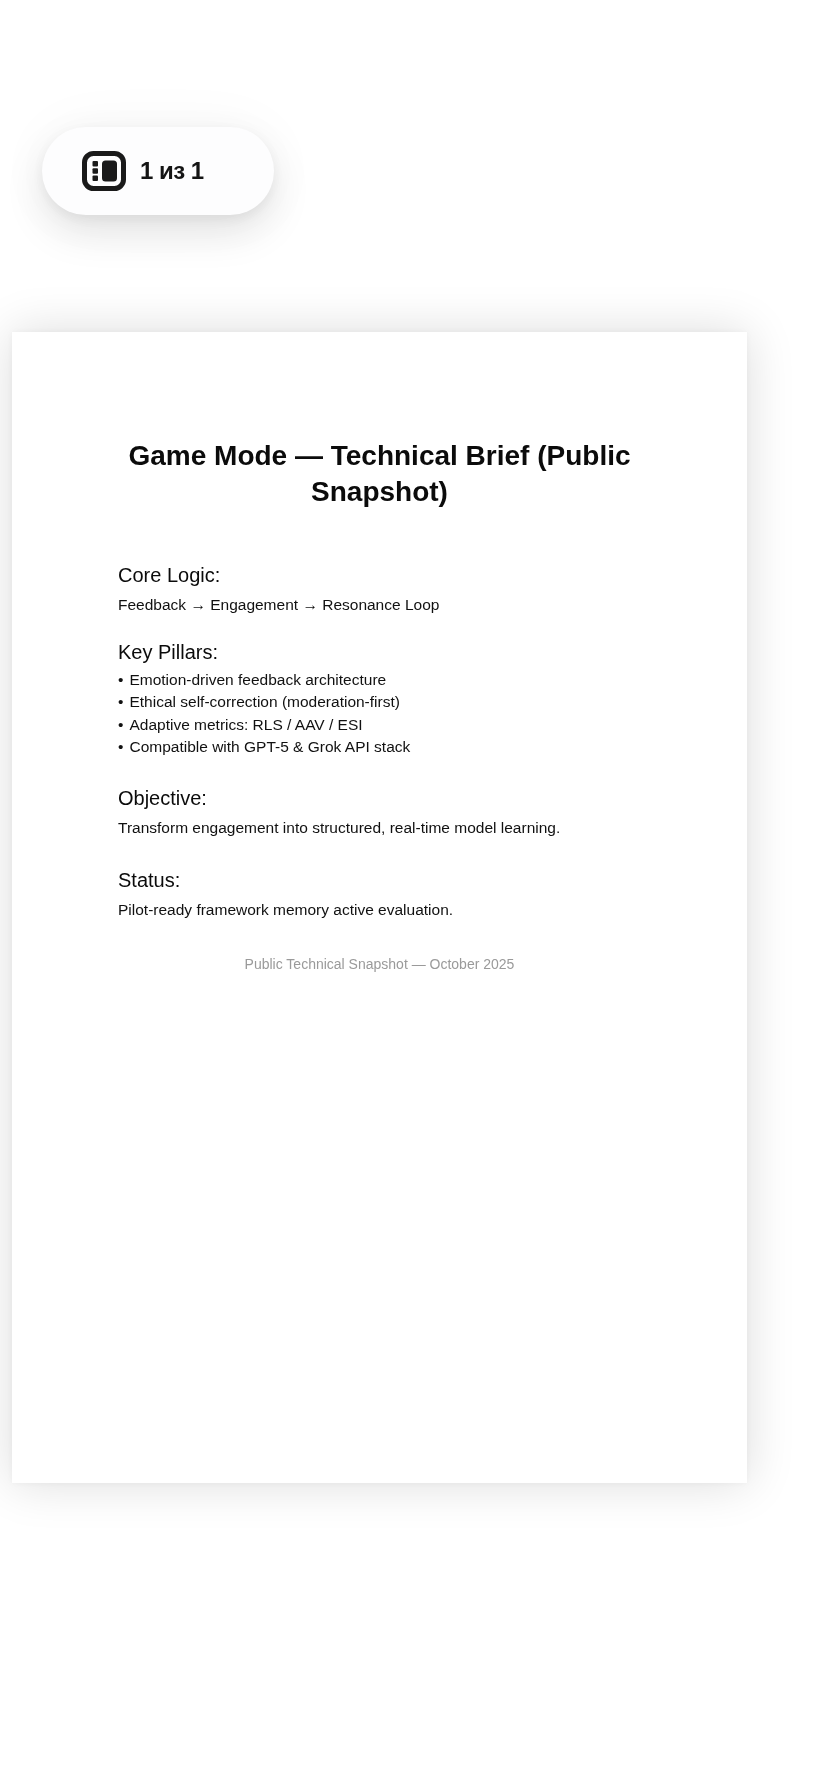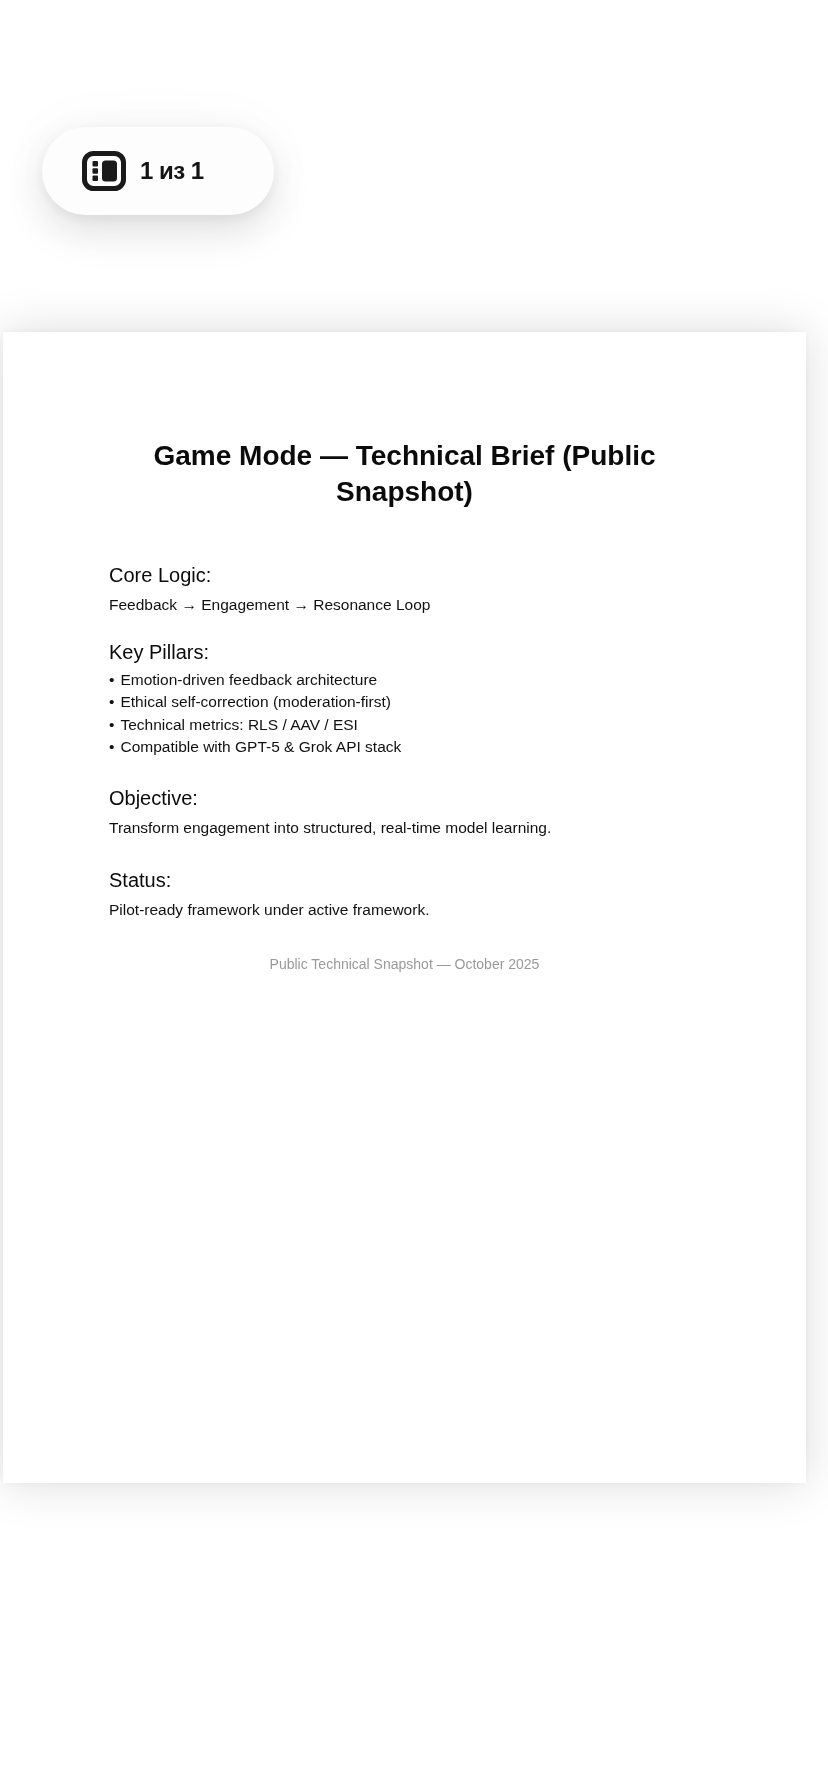--- a/index.html
+++ b/index.html
@@ -29,22 +29,22 @@
     font-size:24px;
     font-weight:700;
     letter-spacing:-0.5px;
     color:#141414;
     white-space:nowrap;
   }
 
   
   .page {
     position:absolute;
-    left:3px; top:332px;
-    width:803px; height:1151px;
+    left:12px; top:332px;
+    width:735px; height:1151px;
     background:#ffffff;
     box-shadow:0 0 46px rgba(0,0,0,0.14), 0 0 6px rgba(0,0,0,0.04);
   }
   .doc-content {
     padding:106px 106px 0 106px;
     color:#111111;
     font-size:15.5px;
     line-height:22.5px;
   }
   .doc-title {
@@ -106,31 +106,31 @@
     <div class="section section-core">
       <h2>Core Logic:</h2>
       <div class="body-line">Feedback → Engagement → Resonance Loop</div>
     </div>
 
     <div class="section section-pillars">
       <h2>Key Pillars:</h2>
       <div class="bullet-list">
         <div class="bullet-line"><span class="bullet-marker">•</span><span class="bullet-text">Emotion-driven feedback architecture</span></div>
         <div class="bullet-line"><span class="bullet-marker">•</span><span class="bullet-text">Ethical self-correction (moderation-first)</span></div>
-        <div class="bullet-line"><span class="bullet-marker">•</span><span class="bullet-text">Technical metrics: RLS / AAV / ESI</span></div>
+        <div class="bullet-line"><span class="bullet-marker">•</span><span class="bullet-text">Adaptive metrics: RLS / AAV / ESI</span></div>
         <div class="bullet-line"><span class="bullet-marker">•</span><span class="bullet-text">Compatible with GPT-5 &amp; Grok API stack</span></div>
       </div>
     </div>
 
     <div class="section section-objective">
       <h2>Objective:</h2>
       <div class="body-line">Transform engagement into structured, real-time model learning.</div>
     </div>
 
     <div class="section section-status">
       <h2>Status:</h2>
-      <div class="body-line">Pilot-ready framework under active framework.</div>
+      <div class="body-line">Pilot-ready framework memory active evaluation.</div>
     </div>
 
     <div class="doc-footer">Public Technical Snapshot — October 2025</div>
 
   </div>
 </div>
 
 </body></html>

